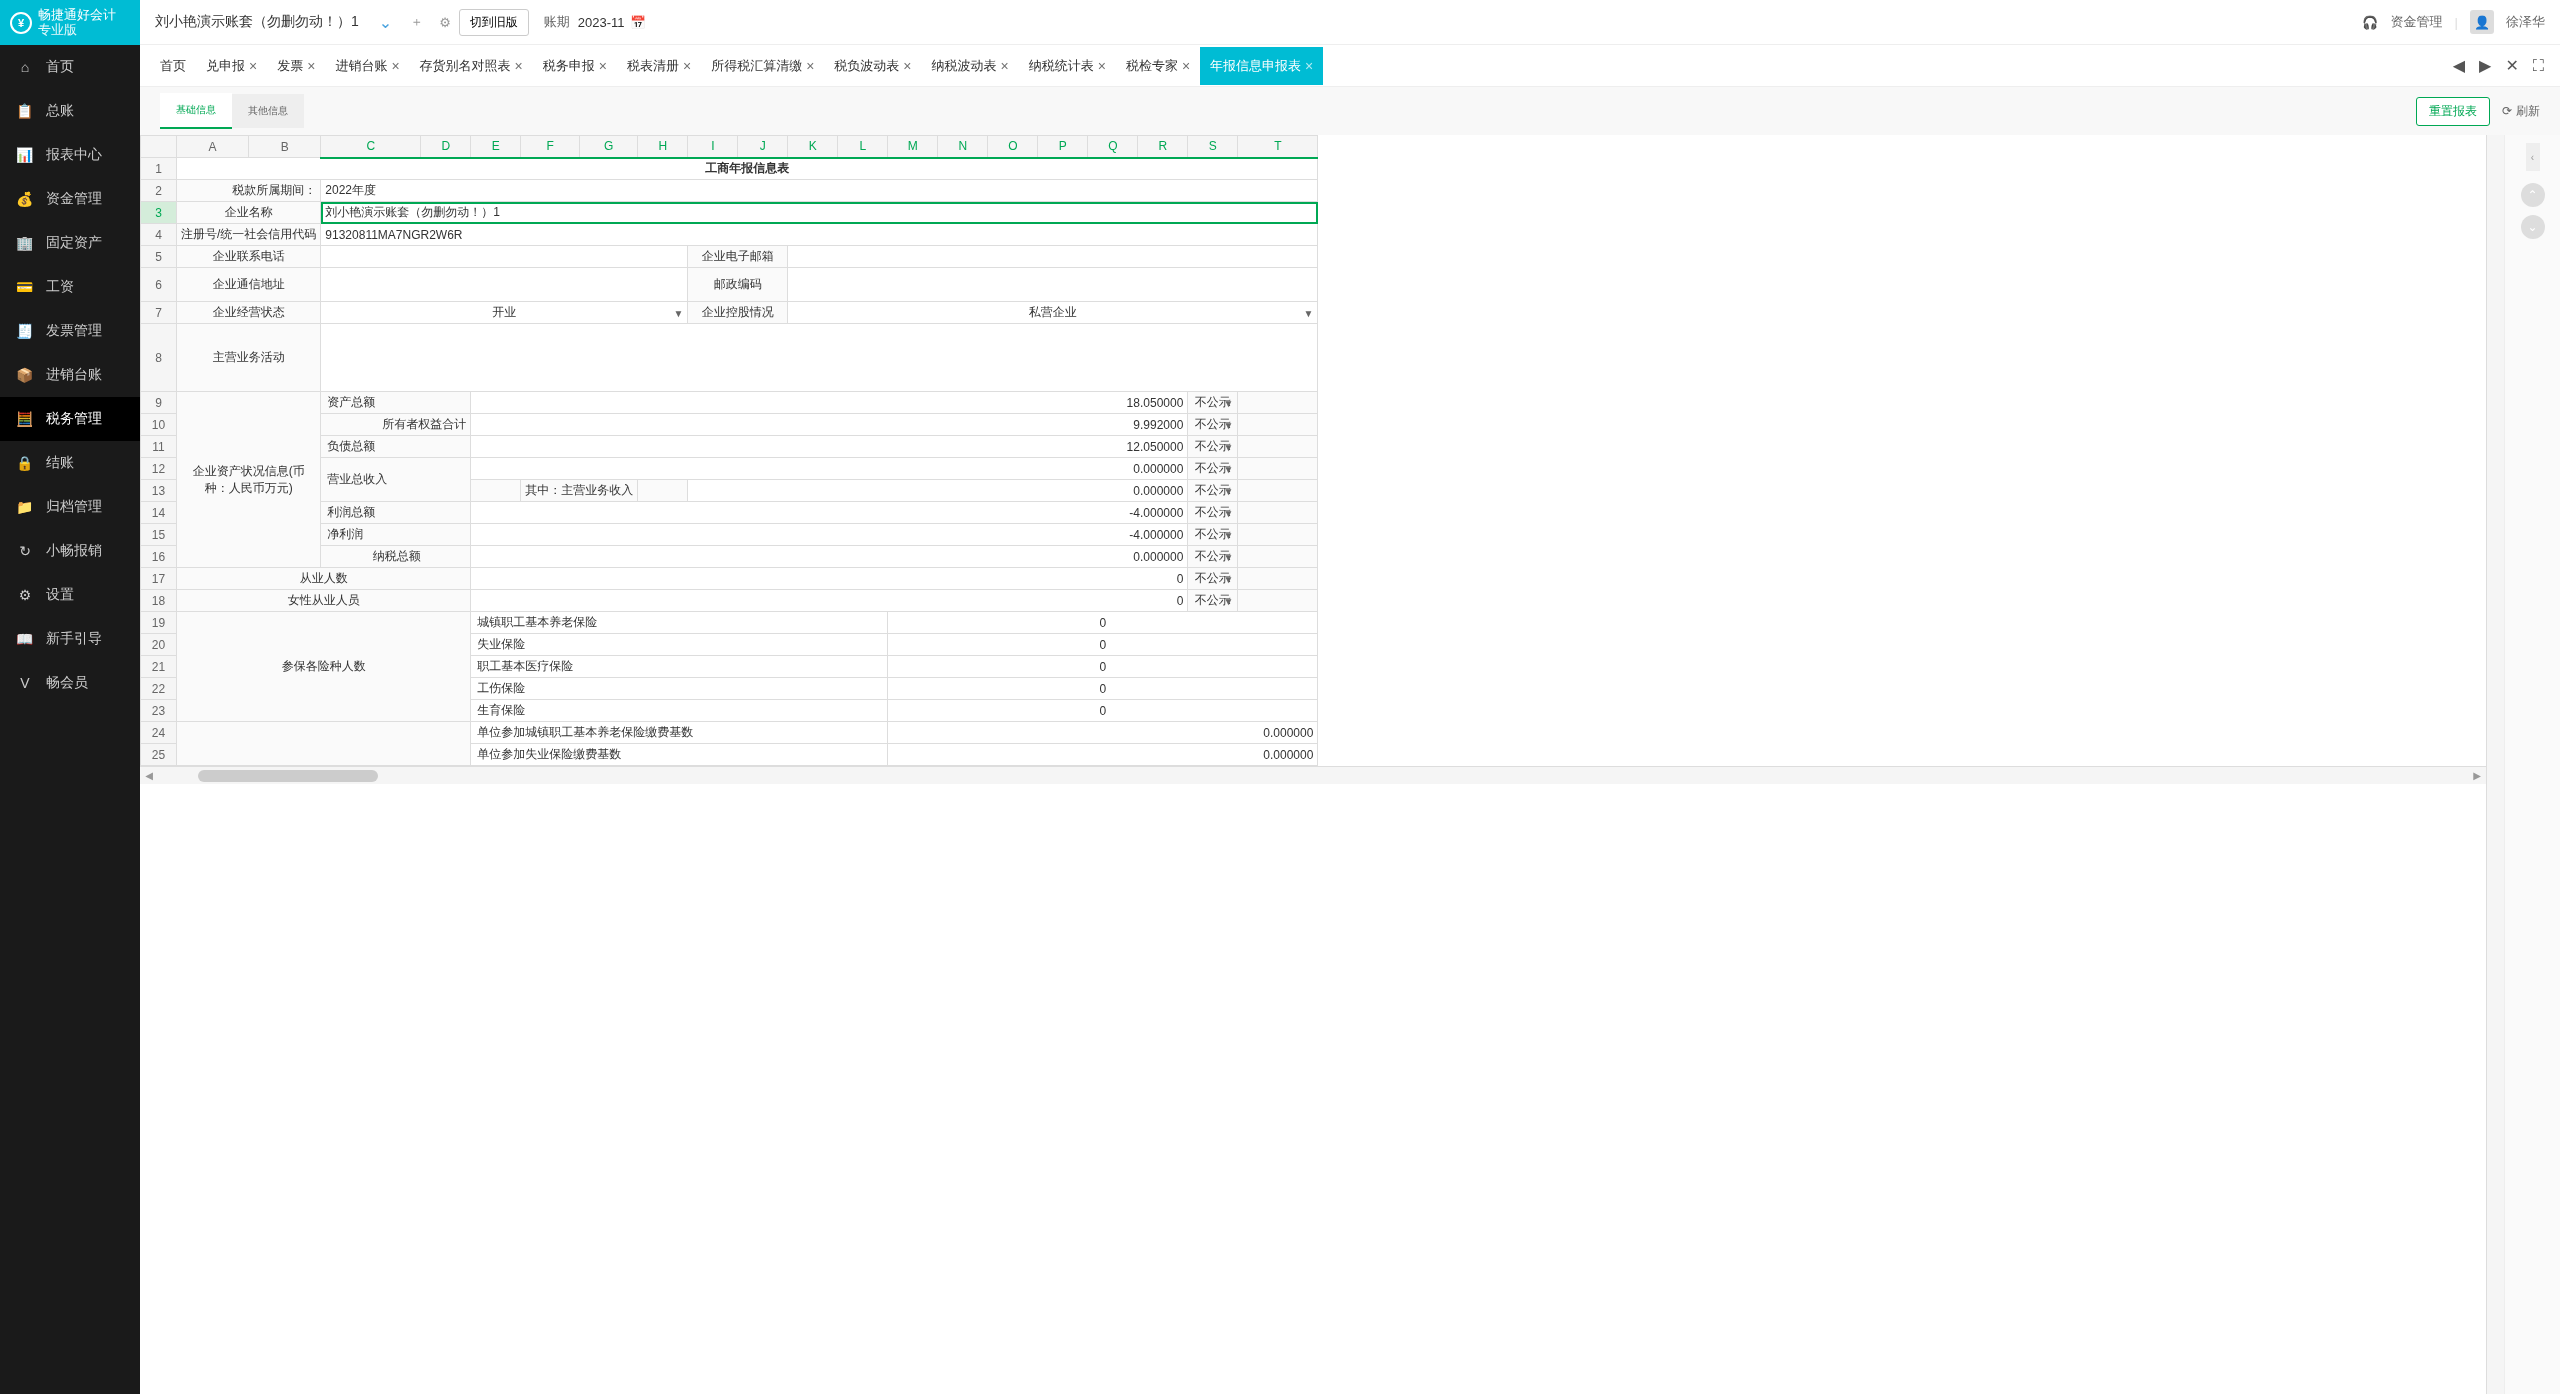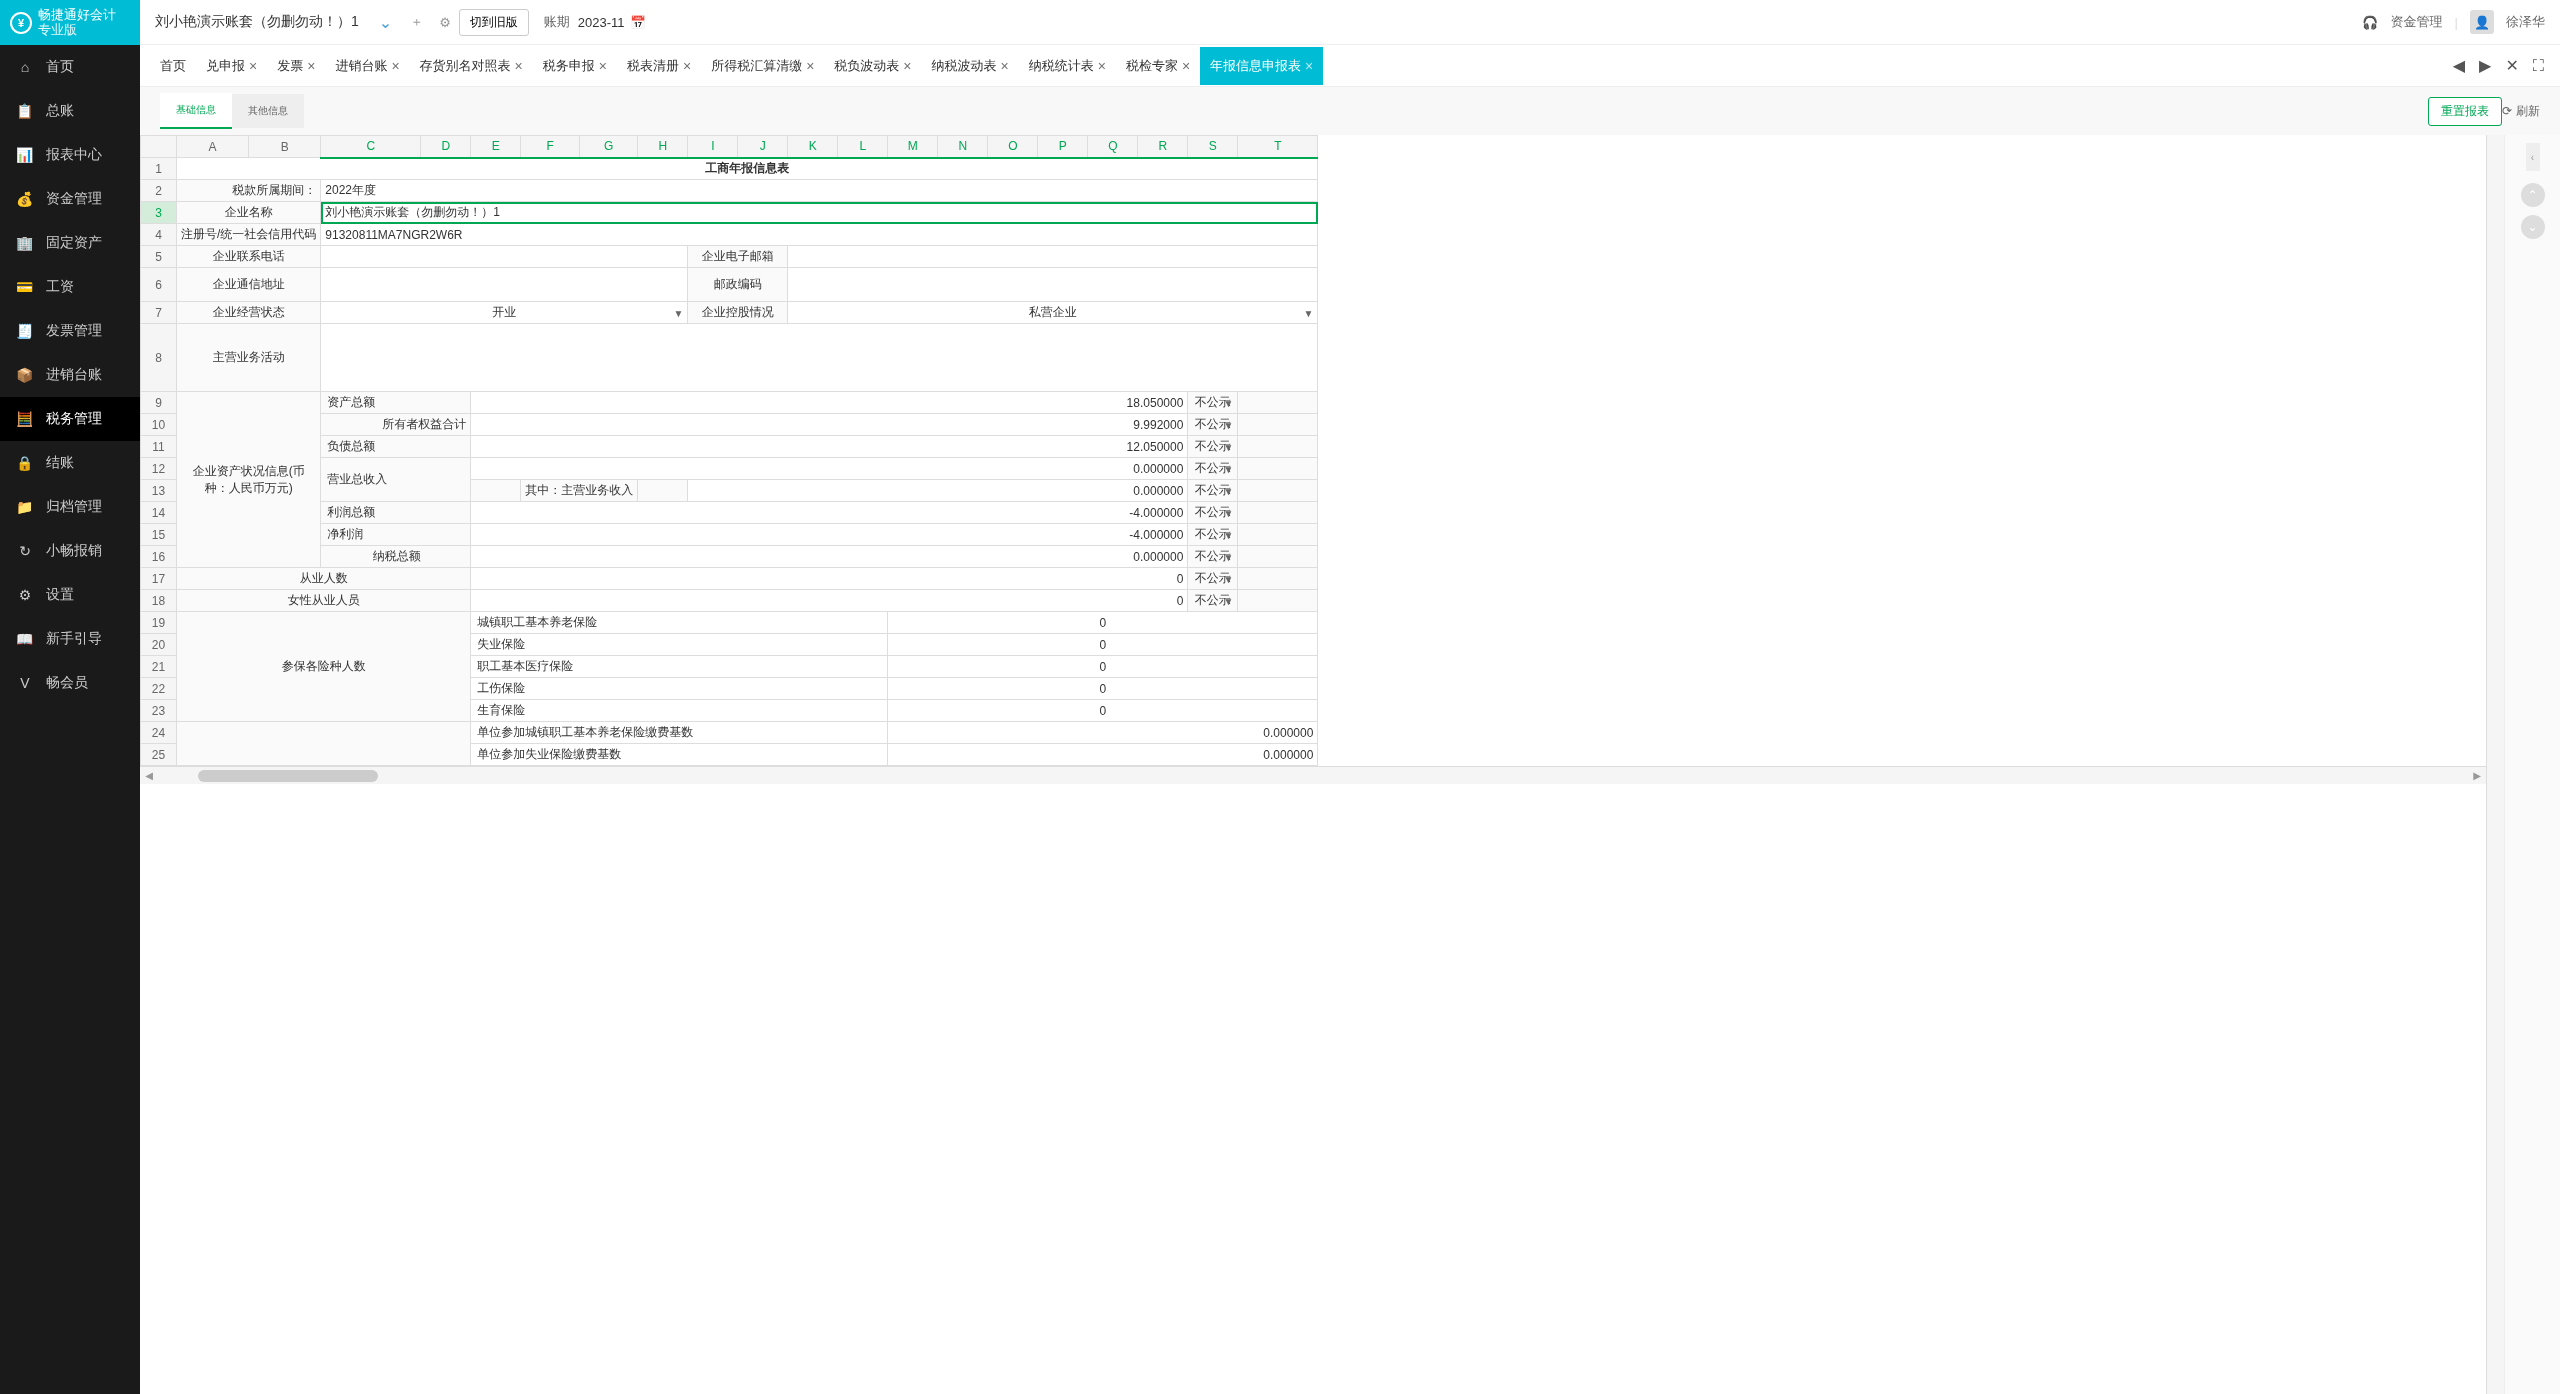--- a/index.html
+++ b/index.html
@@ -29,21 +29,21 @@
 .tab { padding: 10px 10px; font-size: 13px; cursor: pointer; white-space: nowrap; display: flex; align-items: center; }
 .tab.active { background: #00bcd4; color: #fff; }
 .tab-close { margin-left: 4px; font-size: 14px; opacity: 0.7; }
 .tab-ctrl { display: flex; align-items: center; gap: 2px; margin-left: auto; }
 .tab-ctrl span { padding: 4px 6px; cursor: pointer; font-size: 16px; color: #555; }
 .toolbar { height: 48px; display: flex; align-items: center; padding: 0 20px; background: #f8f8f8; }
 .subtab { padding: 10px 16px; font-size: 10px; cursor: pointer; background: #fff; }
 .subtab.active { color: #00a854; border-bottom: 2px solid #00a854; background: #fff; }
 .subtab.inactive { background: #eee; color: #666; }
 .toolbar-spacer { flex: 1; }
-.btn-green-outline { border: 1px solid #00a854; color: #00a854; padding: 5px 12px; border-radius: 3px; font-size: 12px; cursor: pointer; background: #fff; }
+.btn-green-outline { border: 1px solid #00a854; color: #00a854; padding: 5px 12px; border-radius: 3px; font-size: 12px; cursor: pointer; background: #fff; margin-right: 12px; }
 .refresh { color: #666; font-size: 12px; cursor: pointer; display: flex; align-items: center; gap: 4px; }
 .content { flex: 1; display: flex; overflow: hidden; position: relative; }
 .sheet-area { flex: 1; overflow: auto; position: relative; }
 .sheet { border-collapse: collapse; table-layout: fixed; }
 .sheet th, .sheet td { border: 1px solid #ddd; height: 22px; font-size: 12px; padding: 0 4px; overflow: hidden; white-space: nowrap; }
 .sheet th { background: #f5f5f5; font-weight: normal; color: #666; text-align: center; }
 .sheet th.col-active { color: #00a854; border-bottom: 2px solid #00a854; }
 .row-hdr { background: #f5f5f5; text-align: center; color: #666; width: 36px; }
 .row-hdr.active { background: #d4edda; color: #00a854; }
 .label-cell { background: #fafafa; text-align: center; }

